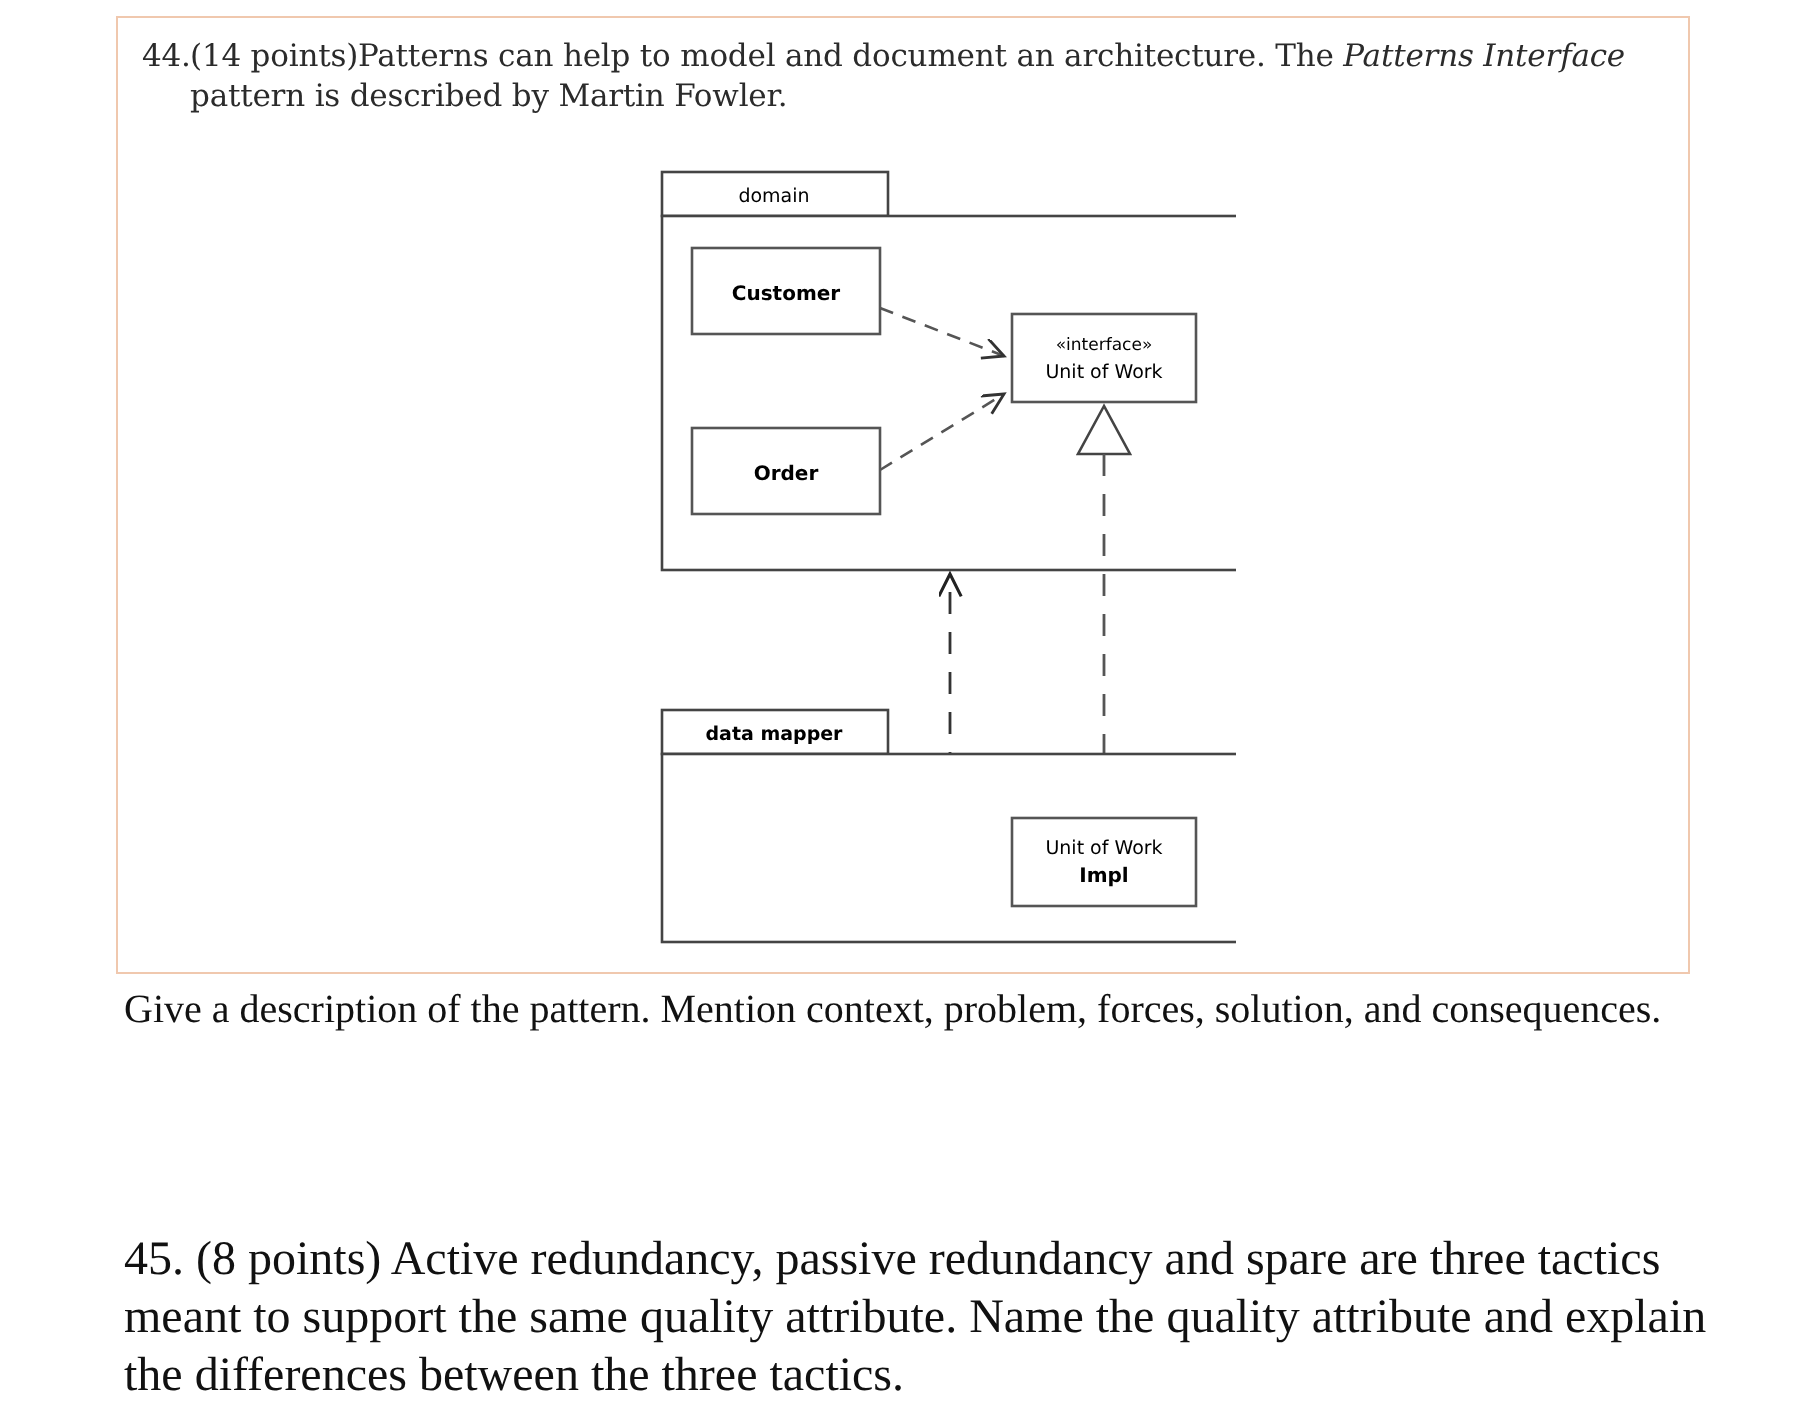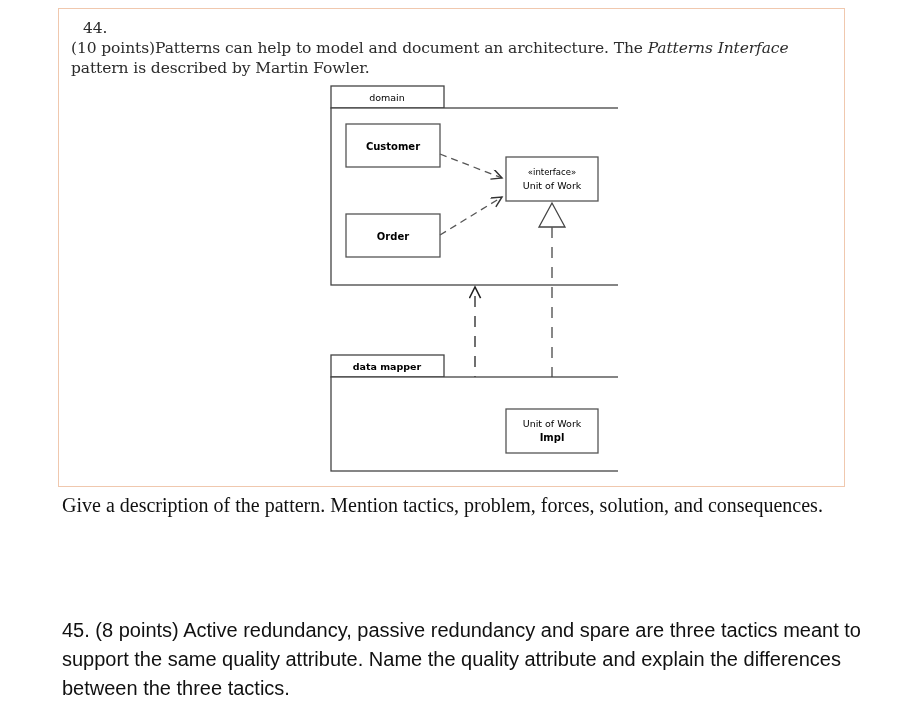--- a/index.html
+++ b/index.html
@@ -36,21 +36,20 @@
     width: 768px;
     font-size: 15.5px;
     line-height: 20px;
     font-family: "DejaVu Serif", "Liberation Serif", serif;
     color: #2b2b2b;
     letter-spacing: -0.1px;
   }
   #q44-text .qnum {
     display: inline-block;
     width: 24px;
-    margin-left: 12px;
   }
   #q44-text .qbody {
     display: inline-block;
     width: 740px;
     vertical-align: top;
     text-indent: 0;
   }
   .ital { font-style: italic; }
 
   
@@ -80,33 +79,33 @@
     font-family: "Liberation Serif", "DejaVu Serif", serif;
     color: #111111;
   }
 
   
   #q45-text {
     position: absolute;
     left: 62px;
     top: 616px;
     width: 800px;
-    font-size: 20px;
+    font-size: 24px;
     line-height: 29px;
-    font-family: Liberation Sans, sans-serif;
+    font-family: Liberation Serif, serif;
     color: #111111;
   }
 </style>
 </head>
 <body>
 
 <div id="q44-block">
 
   <div id="q44-text">
-    <span class="qnum">44.</span><span class="qbody"><span>(10 points)</span><span>Patterns can help to model and document an architecture.  The </span><span class="ital">Patterns Interface</span><span> pattern is described by Martin Fowler.</span></span>
+    <span class="qnum">44.</span><span class="qbody"><span>(14 points)</span><span>Patterns can help to model and document an architecture.  The </span><span class="ital">Patterns Interface</span><span> pattern is described by Martin Fowler.</span></span>
   </div>
 
   <div id="uml-diagram">
     <svg id="uml-svg" width="300" height="400" viewBox="0 0 300 400" xmlns="http://www.w3.org/2000/svg">
       <defs>
         <marker id="openArrow" markerWidth="11" markerHeight="11" refX="9" refY="4" orient="auto" markerUnits="strokeWidth">
           <path d="M1,0 L9,4 L1,8" fill="none" stroke="#333333" stroke-width="1.1"></path>
         </marker>
         <marker id="openArrowUp" markerWidth="11" markerHeight="11" refX="9" refY="4" orient="auto" markerUnits="strokeWidth">
           <path d="M1,0 L9,4 L1,8" fill="none" stroke="#222222" stroke-width="1.1"></path>
@@ -152,15 +151,15 @@
 
       <g>
         <rect x="188" y="332" width="92" height="44" fill="#ffffff" stroke="#555555" stroke-width="1.3"></rect>
         <text class="uml-label" x="234" y="350" font-size="9.5" text-anchor="middle">Unit of Work</text>
         <text class="uml-label" x="234" y="364" font-size="10" font-weight="bold" text-anchor="middle">Impl</text>
       </g>
     </svg>
   </div>
 </div>
 
-<div id="q44-prompt">Give a description of the pattern. Mention tactics, problem, forces, solution, and consequences.</div>
+<div id="q44-prompt">Give a description of the pattern. Mention context, problem, forces, solution, and consequences.</div>
 
 <div id="q45-text">45. (8 points) Active redundancy, passive redundancy and spare are three tactics meant to support the same quality attribute. Name the quality attribute and explain the differences between the three tactics.</div>
 
 </body></html>

